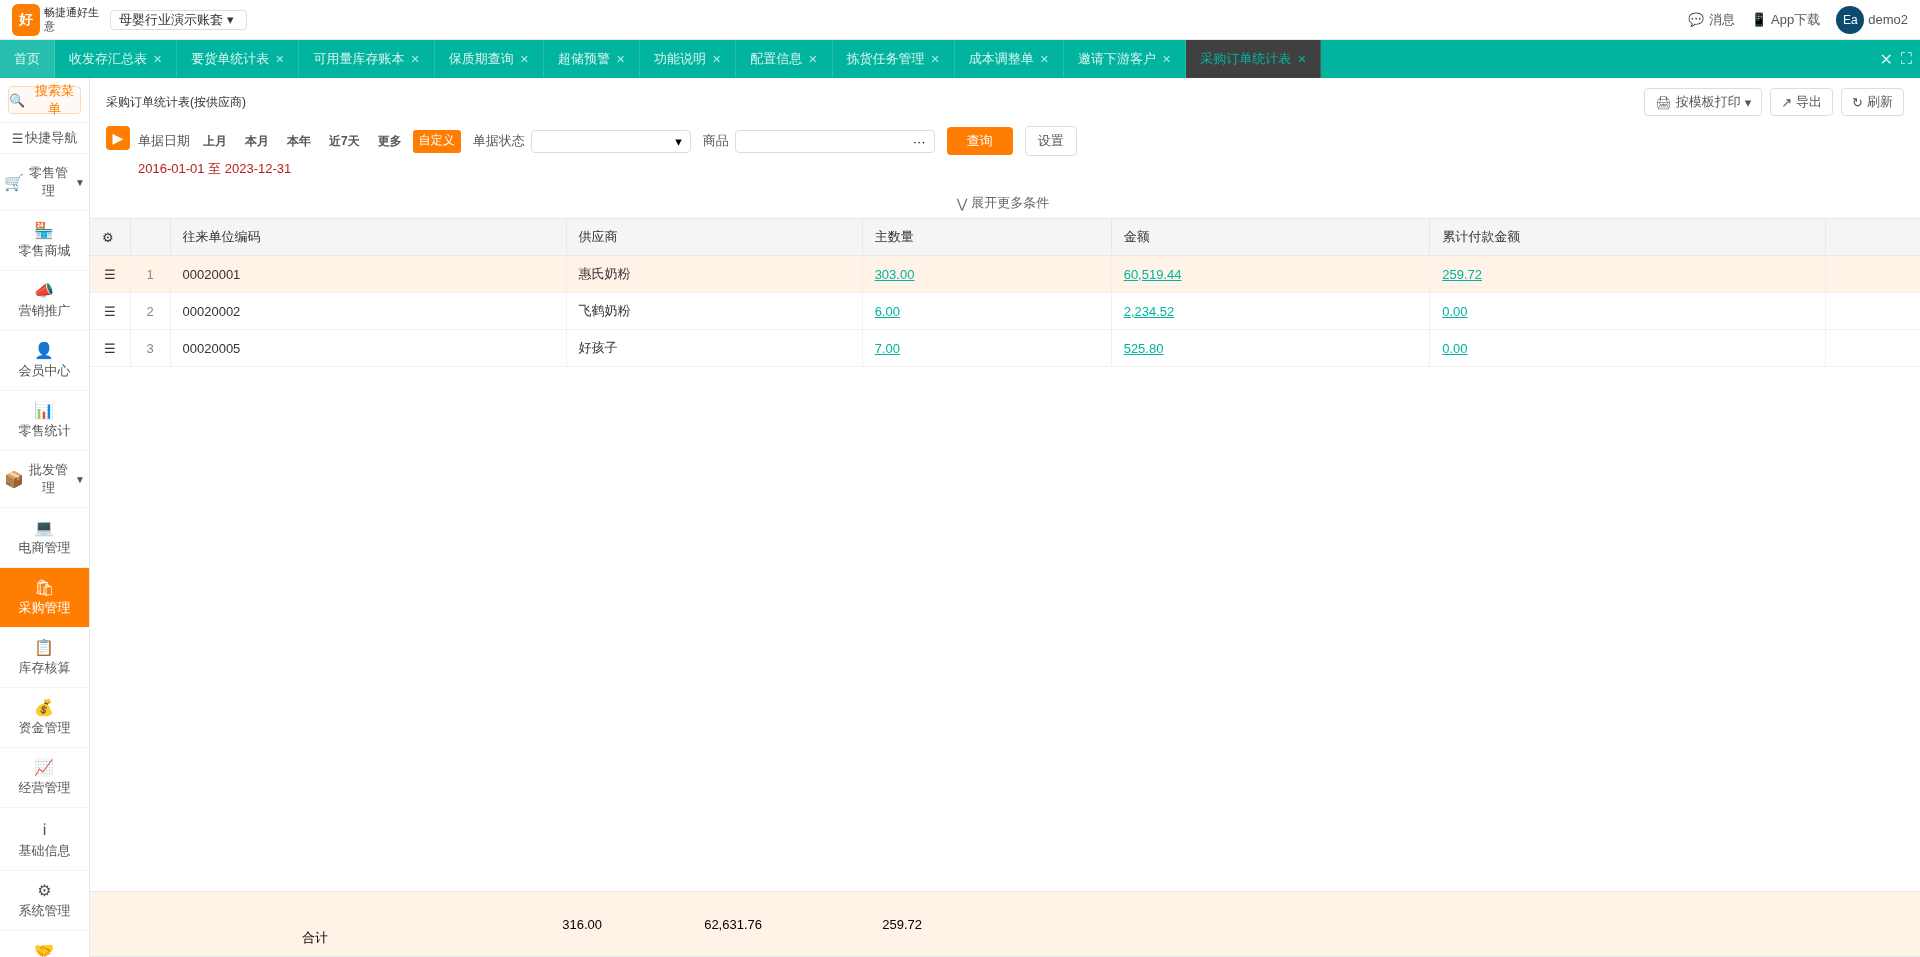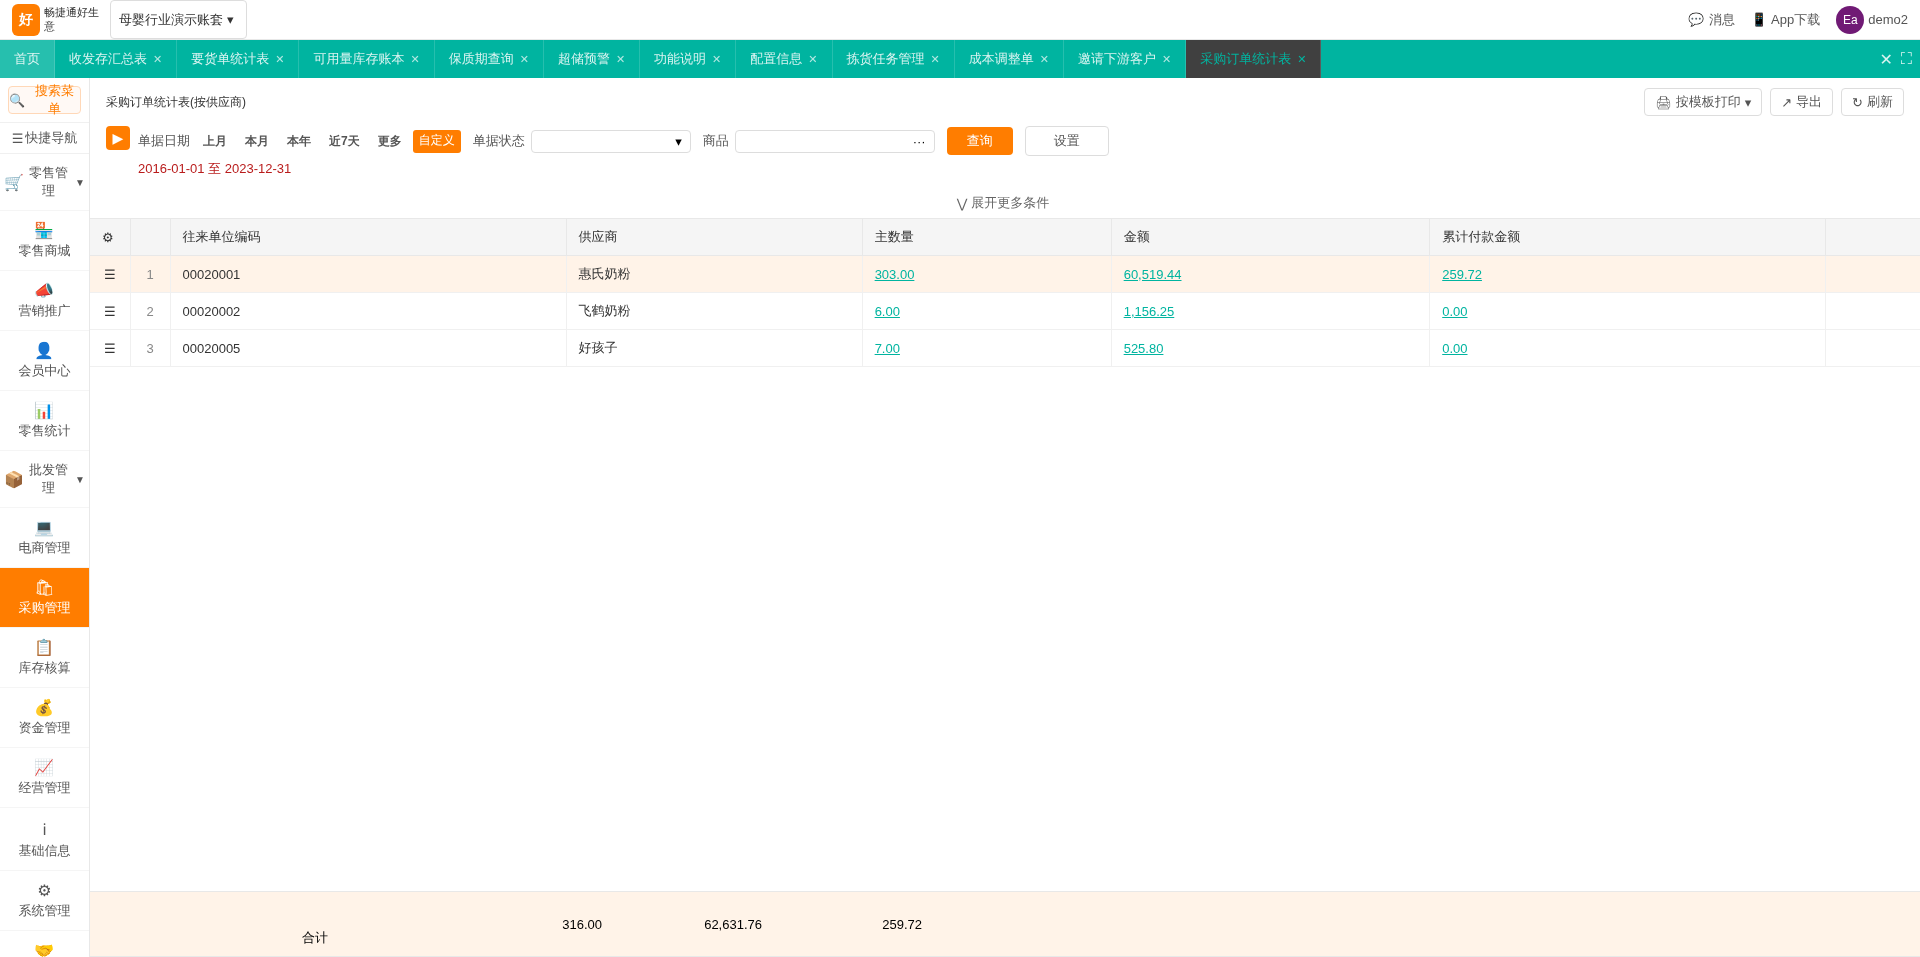--- a/index.html
+++ b/index.html
@@ -16,26 +16,26 @@
     }
     .logo-icon {
       width: 32px; height: 32px; background: #ff7d00;
       border-radius: 6px; display: flex; align-items: center; justify-content: center;
       color: white; font-weight: bold; font-size: 14px; margin-right: 4px;
     }
     .logo-text { font-size: 11px; color: #333; line-height: 1.2; }
     .workspace-selector {
       display: flex; align-items: center; margin-left: 8px;
       font-size: 13px; color: #333; cursor: pointer;
-      border: 1px solid #ddd; border-radius: 4px; padding: 2px 8px; height: 39px;
+      border: 1px solid #ddd; border-radius: 4px; padding: 2px 8px; height: 20px;
     }
     .workspace-selector span { margin-right: 4px; }
     .top-right { margin-left: auto; display: flex; align-items: center; gap: 16px; }
     .top-icon-btn { display: flex; align-items: center; gap: 4px; color: #555; cursor: pointer; font-size: 13px; }
-    .avatar { width: 28px; height: 28px; border-radius: 50%; background: #701a75; color: white; display: flex; align-items: center; justify-content: center; font-size: 12px; }
+    .avatar { width: 28px; height: 28px; border-radius: 50%; background: #0c4a6e; color: white; display: flex; align-items: center; justify-content: center; font-size: 12px; }
 
     
     .nav-tabs {
       display: flex; align-items: center; height: 38px;
       background: #00b4a0; flex-shrink: 0; overflow-x: auto; overflow-y: hidden;
     }
     .nav-tabs::-webkit-scrollbar { display: none; }
     .nav-tab {
       display: flex; align-items: center; padding: 0 14px; height: 38px;
       color: rgba(255,255,255,0.85); white-space: nowrap; cursor: pointer; font-size: 13px;
@@ -133,21 +133,21 @@
       padding: 3px 8px; min-width: 200px; cursor: pointer; background: #fff;
       justify-content: space-between;
     }
     .filter-input-text { color: #bbb; font-size: 13px; }
     .btn-query {
       background: #ff7d00; color: white; border: none; border-radius: 4px;
       padding: 5px 20px; cursor: pointer; font-size: 13px; white-space: nowrap;
     }
     .btn-settings {
       background: #fff; color: #555; border: 1px solid #ddd; border-radius: 4px;
-      padding: 5px 28px; cursor: pointer; font-size: 13px;
+      padding: 5px 12px; cursor: pointer; font-size: 13px;
     }
     .expand-more {
       display: flex; align-items: center; justify-content: center; padding: 6px;
       color: #666; font-size: 12px; cursor: pointer;
     }
     .expand-more span { margin-right: 4px; }
     .orange-arrow-btn {
       width: 24px; height: 24px; background: #ff7d00; border-radius: 4px;
       display: flex; align-items: center; justify-content: center; cursor: pointer;
       color: white; font-size: 14px; flex-shrink: 0;
@@ -425,21 +425,21 @@
       <td><span class="num-link">60,519.44</span></td>
       <td><span class="num-link">259.72</span></td>
       <td></td>
     </tr>
             <tr>
       <td class="settings-col">☰</td>
       <td class="row-num">2</td>
       <td>00020002</td>
       <td>飞鹤奶粉</td>
       <td><span class="num-link">6.00</span></td>
-      <td><span class="num-link">1,156.25</span></td>
+      <td><span class="num-link">2,234.52</span></td>
       <td><span class="num-link">0.00</span></td>
       <td></td>
     </tr>
             <tr>
       <td class="settings-col">☰</td>
       <td class="row-num">3</td>
       <td>00020005</td>
       <td>好孩子</td>
       <td><span class="num-link">7.00</span></td>
       <td><span class="num-link">525.80</span></td>

